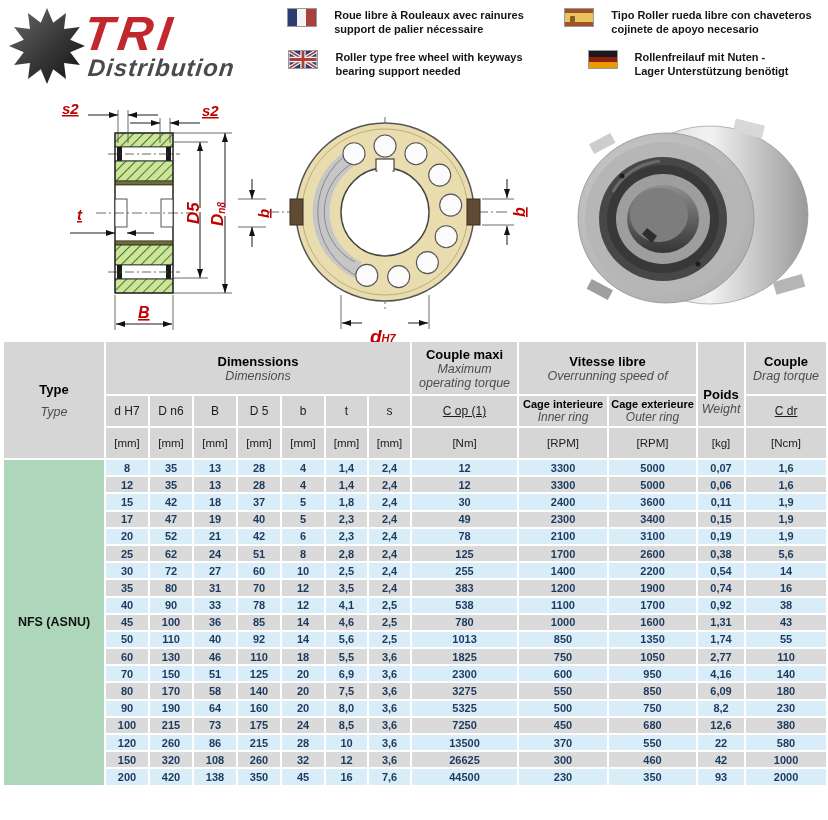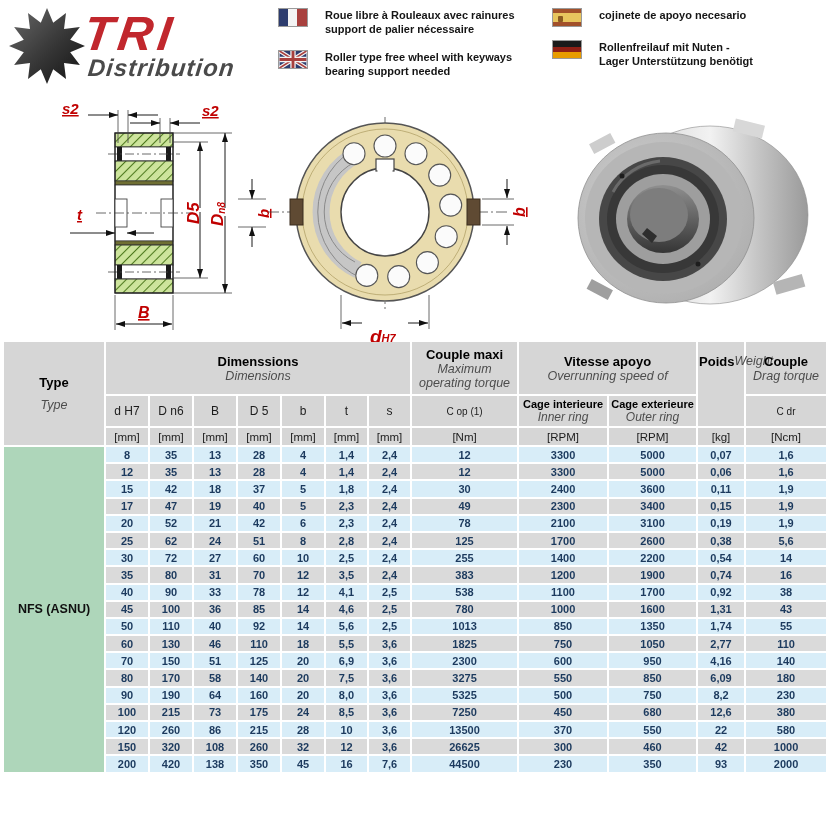--- a/index.html
+++ b/index.html
@@ -9,21 +9,21 @@
   
   .logo { position:absolute; left:6px; top:2px; width:250px; height:88px; display:flex; align-items:center; }
   .logo-text { margin-left:-6px; }
   .logo-tri { font-size:48px; font-weight:bold; font-style:italic; color:#c1272d;
               letter-spacing:5px; transform:skewX(-8deg); line-height:1; }
   .logo-dist { font-size:24px; font-weight:bold; font-style:italic; color:#4a4a4a;
                letter-spacing:1px; margin-top:-4px; margin-left:4px; transform:skewX(-6deg); }
   .lang-col { position:absolute; top:8px; }
   .lang-col.c1 { left:278px; width:255px; }
   .lang-col.c2 { left:552px; width:272px; }
-  .lang-item { display:flex; gap:17px; align-items:flex-start; margin-bottom:13px; }
+  .lang-item { display:flex; gap:17px; align-items:flex-start; margin-bottom:13px;justify-content:center; }
   .flag { width:30px; height:19px; flex:none; border:1px solid #9a9a9a; position:relative; }
   .flag.fr { background:linear-gradient(90deg,#2d3c6e 0 33%,#f4f4f4 33% 66%,#a8403e 66% 100%); }
   .flag.es { background:linear-gradient(180deg,#a2502a 0 26%,#e7c55e 26% 74%,#a2502a 74% 100%); }
   .flag.es .emblem { position:absolute; left:5px; top:7px; width:5px; height:6px; background:#8a5a20; border-radius:1px; }
   .flag.de { background:linear-gradient(180deg,#1a1a1a 0 33%,#8f1f15 33% 66%,#e89c00 66% 100%); }
   .flag.gb { padding:0; border:1px solid #9a9a9a; }
   .lang-text { font-size:11px; font-weight:bold; color:#151515; line-height:1.3; }
 
   
   .drawing { position:absolute; }
@@ -31,30 +31,30 @@
   .dim-label.nounder { text-decoration:none; }
   .dline { stroke:#1a1a1a; stroke-width:1; fill:none; }
   .thin  { stroke:#444; stroke-width:0.8; fill:none; }
 
   
   #spec-table { position:absolute; left:2px; top:340px; width:824px;
                 border-collapse:separate; border-spacing:2px; table-layout:fixed; }
   #spec-table th { background:#d6d6d6; font-weight:normal; padding:0 1px; }
   tr.h1 th { height:52px; vertical-align:middle; }
   tr.h2 th { height:30px; vertical-align:middle; }
-  tr.h3 th { height:17px; }
+  tr.h3 th { height:30px; }
   .h-main { font-size:13px; font-weight:bold; color:#000; }
   .h-sub  { font-size:12.5px; font-style:italic; color:#4d4d4d; }
   .h-main.sm { font-size:11px; }
   .h-sub.sm { font-size:12px; }
-  .sym { font-size:10px; font-weight:bold; color:#1c1c1c; }
+  .sym { font-size:12px; font-weight:bold; color:#1c1c1c;text-decoration:underline; }
   .unit { font-size:11.5px; color:#1c1c1c; }
   .dimcol { font-size:12px; font-weight:bold; color:#1c1c1c; }
   .poids-th { vertical-align:middle; }
-  .poids-box { display:flex; flex-direction:row; justify-content:space-between; height:72px; padding:6px 0 4px; }
+  .poids-box { display:flex; flex-direction:column; justify-content:flex-end; height:72px; padding:6px 0 4px; }
   #spec-table td { height:15.2px; text-align:center; vertical-align:middle;
                    font-size:11px; font-weight:bold; color:#1c3a5e; }
   tr.row-blue td { background:#d8edf8; }
   tr.row-gray td { background:#dadada; }
   #spec-table td.type-cell { background:#aed6ba; color:#101010; font-size:12.5px; font-weight:bold; }
 </style>
 </head>
 <body>
 
 <div class="page">
@@ -98,20 +98,21 @@
       </div>
     </div>
   </div>
 
   <div class="lang-col c2">
     <div class="lang-item">
       <div class="flag es">
           <div class="emblem"></div>
         </div>
       <div class="lang-text">
+        <div>Tipo Roller rueda libre con chaveteros</div>
         <div>cojinete de apoyo necesario</div>
       </div>
     </div>
     <div class="lang-item">
       <div class="flag de"></div>
       <div class="lang-text">
         <div>Rollenfreilauf mit Nuten -</div>
         <div>Lager Unterstützung benötigt</div>
       </div>
     </div>
@@ -301,21 +302,21 @@
         </th>
         <th colspan="7">
           <div class="h-main">Dimenssions</div>
           <div class="h-sub">Dimensions</div>
         </th>
         <th>
           <div class="h-main">Couple maxi</div>
           <div class="h-sub">Maximum operating torque</div>
         </th>
         <th colspan="2">
-          <div class="h-main">Vitesse apoyo</div>
+          <div class="h-main">Vitesse libre</div>
           <div class="h-sub">Overrunning speed of</div>
         </th>
         <th rowspan="2" class="poids-th">
           <div class="poids-box">
             <div class="h-main">Poids</div>
             <div class="h-sub">Weight</div>
           </div>
         </th>
         <th>
           <div class="h-main">Couple</div>

